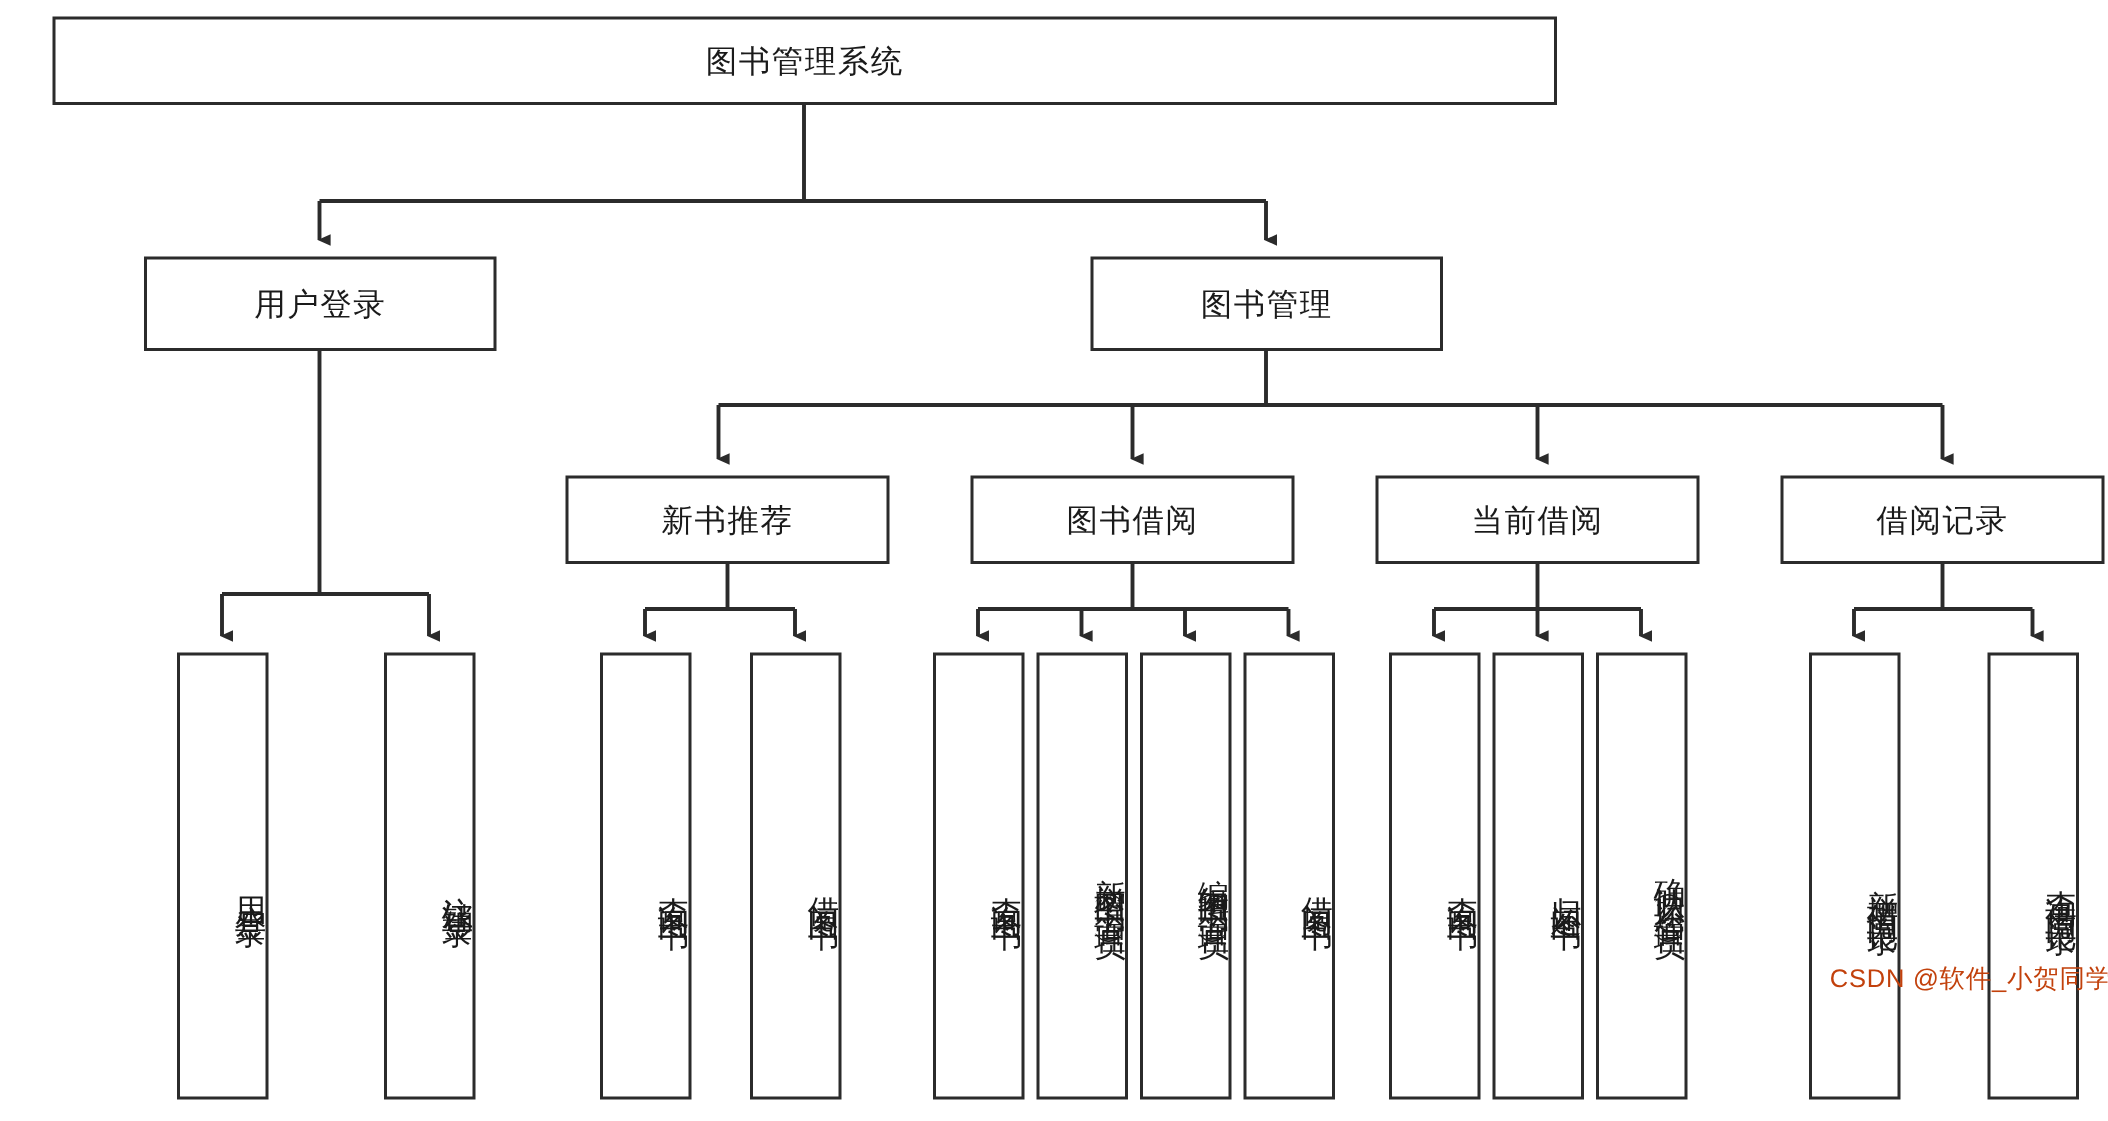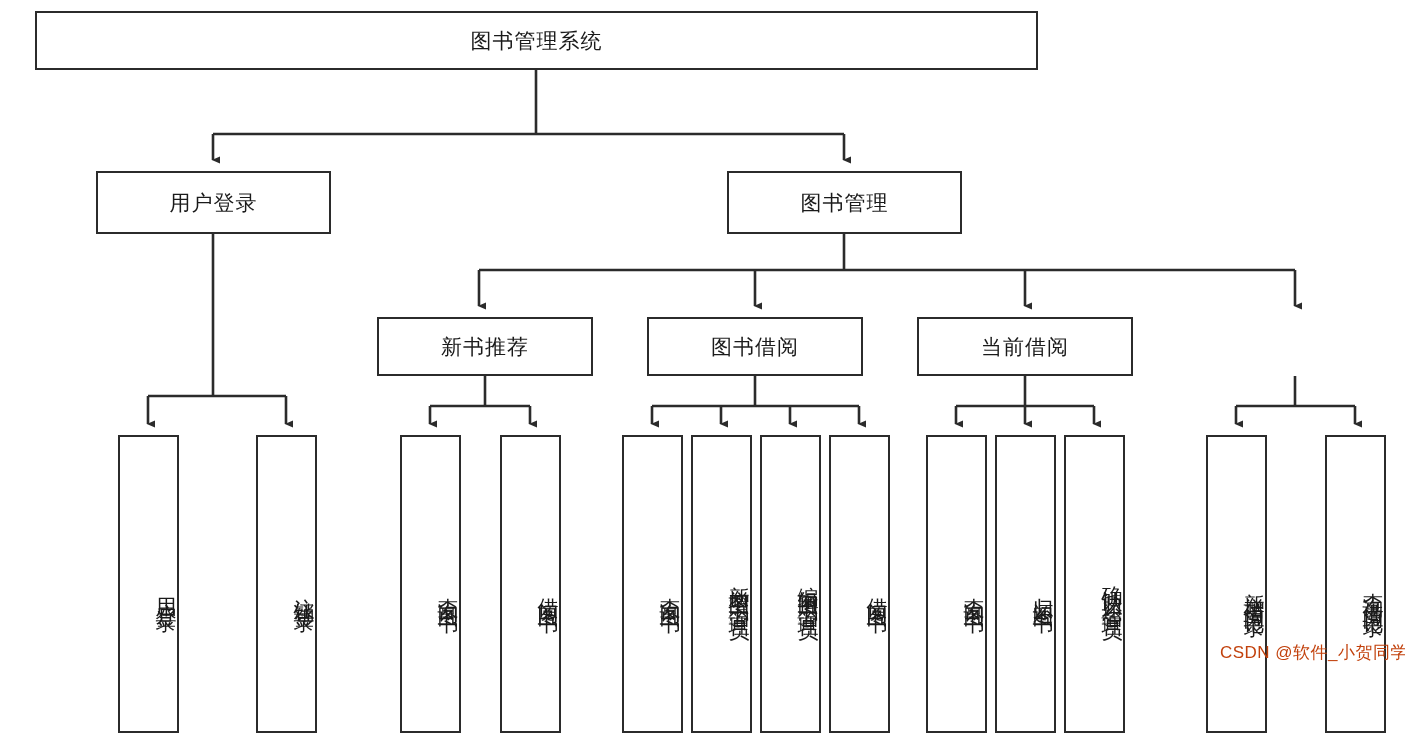--- a/index.html
+++ b/index.html
@@ -73,20 +73,21 @@
   </svg>
 
   <div class="node h" style="left:20px;top:11px;width:1003px;height:59px;">图书管理系统</div>
 
   <div class="node h" style="left:81px;top:171px;width:235px;height:63px;">用户登录</div>
   <div class="node h" style="left:712px;top:171px;width:235px;height:63px;">图书管理</div>
 
   <div class="node h" style="left:362px;top:317px;width:216px;height:59px;">新书推荐</div>
   <div class="node h" style="left:902px;top:317px;width:216px;height:59px;">当前借阅</div>
   <div class="node h" style="left:632px;top:317px;width:216px;height:59px;">图书借阅</div>
+  <div class="node h" style="left:1172px;top:317px;width:216px;height:59px;">借阅记录</div>
 
   <div class="node v" style="left:103px;top:435px;width:61px;height:298px;">用户登录</div>
   <div class="node v" style="left:241px;top:435px;width:61px;height:298px;">注销登录</div>
 
   <div class="node v" style="left:385px;top:435px;width:61px;height:298px;">查询图书</div>
   <div class="node v" style="left:485px;top:435px;width:61px;height:298px;">借阅图书</div>
 
   <div class="node v" style="left:607px;top:435px;width:61px;height:298px;">查询图书</div>
   <div class="node v" style="left:676px;top:435px;width:61px;height:298px;">新增图书（管理员）</div>
   <div class="node v" style="left:745px;top:435px;width:61px;height:298px;">编辑图书（管理员）</div>

